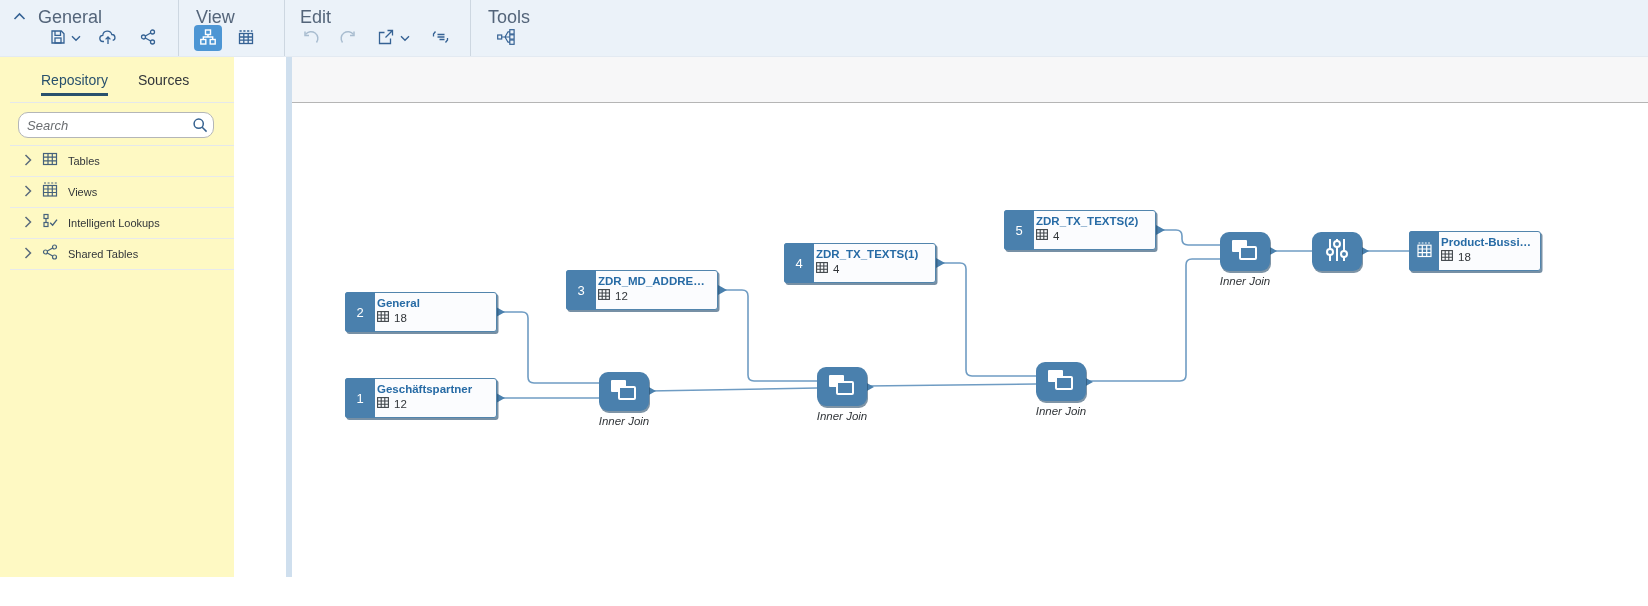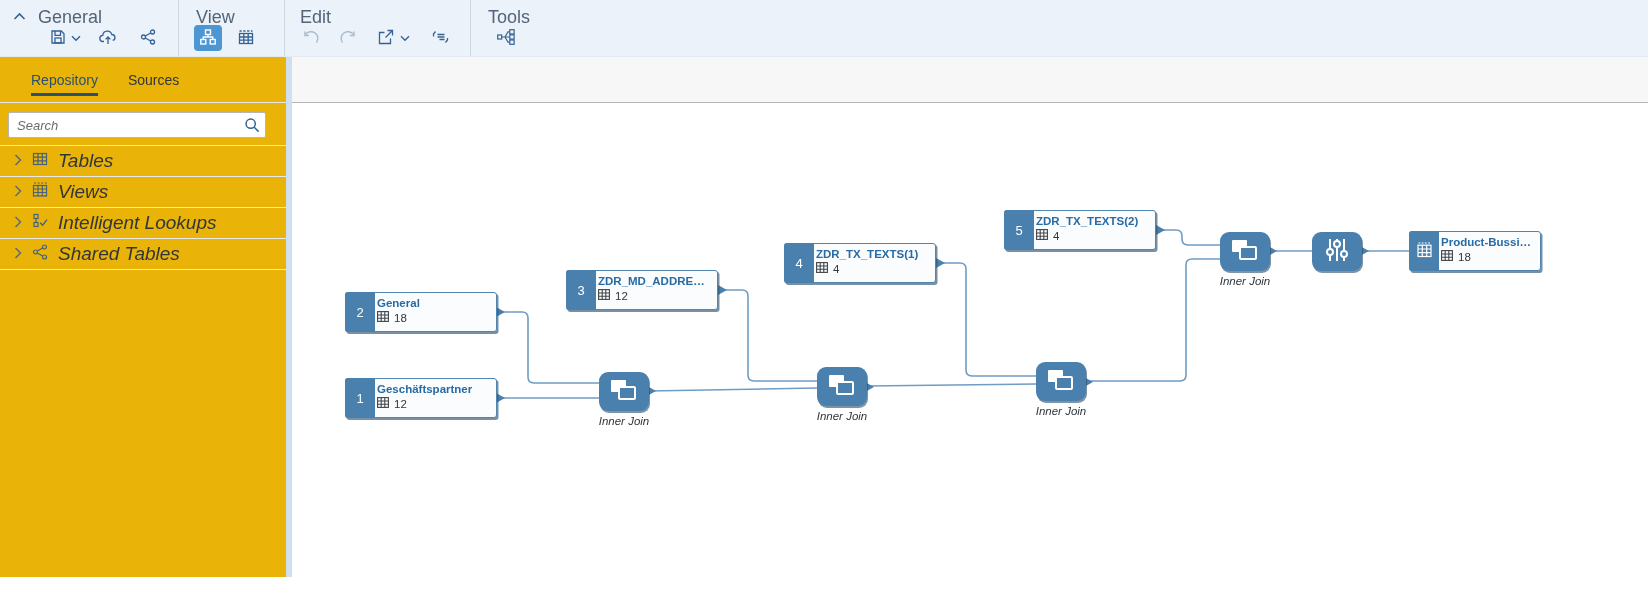--- a/index.html
+++ b/index.html
@@ -8,32 +8,32 @@
   
   .toolbar { position:relative; width:1648px; height:57px; background:#ebf2f9; border-bottom:1px solid #e3eaf2; }
   .tb-label { position:absolute; top:7px; font-size:18px; color:#54657a; }
   .tb-btn { position:absolute; top:25px; width:28px; height:26px; display:flex; align-items:center; justify-content:center; border-radius:4px; cursor:pointer; background:transparent; border:none; }
   .tb-btn.active { background:#4d96d4; }
   .tb-chev { position:absolute; top:31px; width:12px; height:12px; display:flex; align-items:center; cursor:pointer; }
   .tb-sep { position:absolute; top:0; bottom:0; width:1px; background:#cdd7e1; }
   .collapse-btn { position:absolute; left:8px; top:6px; width:22px; height:20px; display:flex; align-items:center; justify-content:center; cursor:pointer; background:none; border:none; }
 
   
-  .sidebar { position:absolute; left:0; top:57px; width:286px; height:520px; background:#eab308; }
+  .sidebar { position:absolute; left:0; top:57px; width:234px; height:520px; background:#fef9c3;padding-left:10px; }
   .side-tabs { height:46px; display:flex; gap:30px; padding-left:31px; border-bottom:1px solid #e5e8eb; }
   .side-tab { display:flex; align-items:center; height:100%; position:relative; font-size:14px; color:#32363a; cursor:pointer; }
   .side-tab.active { color:#29516d; }
   .side-tab.active::after { content:''; position:absolute; left:0; right:0; bottom:6px; height:3px; background:#29516d; }
   .search-box { position:relative; margin:9px 20px 7px 8px; height:26px; }
-  .search-box input { width:100%; height:26px; border:1px solid #b4b6b8; border-radius:2px; padding:0 28px 0 8px; font-style:italic; font-size:13px; color:#32363a; font-family:"Liberation Sans",sans-serif; background:#fff; }
+  .search-box input { width:100%; height:26px; border:1px solid #b4b6b8; border-radius:10px; padding:0 28px 0 8px; font-style:italic; font-size:13px; color:#32363a; font-family:"Liberation Sans",sans-serif; background:#fff; }
   .search-box input::placeholder { color:#6a6d70; font-style:italic; }
   .search-icon { position:absolute; right:6px; top:5px; }
   .tree { list-style:none; border-top:1px solid #e5e8eb; }
   .tree-row { height:31px; display:flex; align-items:center; padding-left:14px; gap:10px; border-bottom:1px solid #e8eaec; cursor:pointer; }
-  .tree-row .lbl { font-size:19px; color:#32363a;font-style:italic; }
+  .tree-row .lbl { font-size:11px; color:#32363a; }
 
   
   .divider { position:absolute; left:286px; top:57px; width:6px; height:520px; background:#cfdfee; }
   .content { position:absolute; left:292px; top:57px; width:1356px; height:520px; background:#fff; }
   .canvas-header { position:absolute; top:0; left:0; right:0; height:46px; background:#f7f7f8; border-bottom:1px solid #b5b5b5; }
   .canvas { position:absolute; inset:0; }
   .edges { position:absolute; inset:0; pointer-events:none; }
   .edges path { fill:none; stroke:#6f9cc3; stroke-width:1.6; }
   .edges polygon { fill:#4a80ad; }
 

